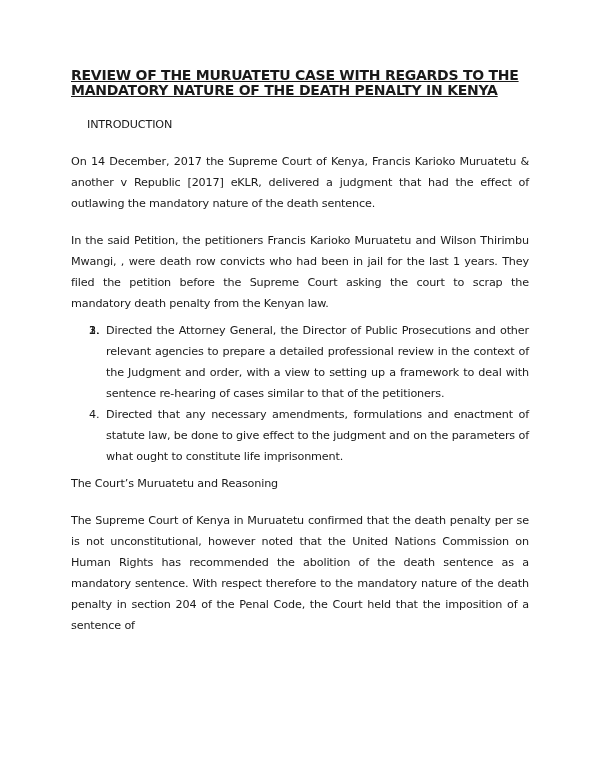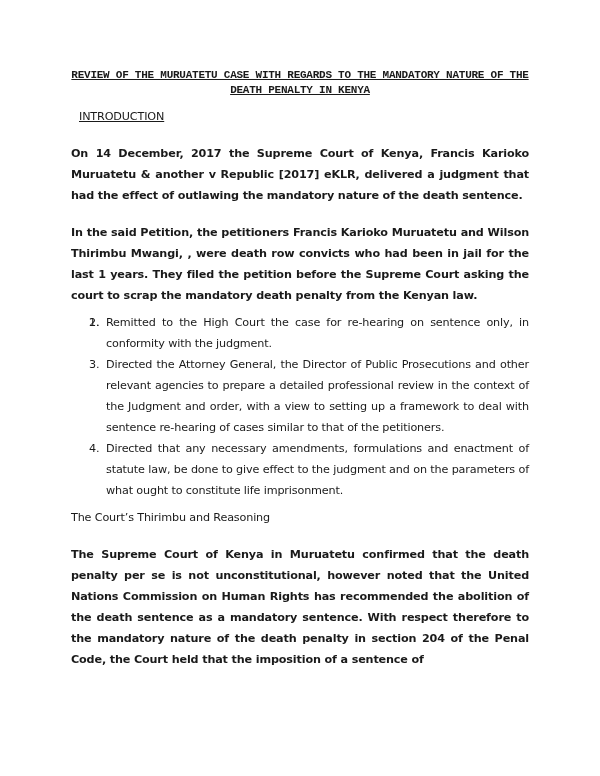--- a/index.html
+++ b/index.html
@@ -18,41 +18,37 @@
   .page {
     position: absolute;
     left: 71px;
     top: 68px;
     width: 458px;
     font-size: 11.2px;
     line-height: 21px;
     letter-spacing: -0.15px;
   }
   .title {
-    text-align: center;
     font-weight: bold;
     text-decoration: underline;
     line-height: 15px;
-    font-size: 11px;
+    font-size: 14px;
     letter-spacing: -0.25px;
     margin: 0 0 6px 0;
-    font-family: Liberation Mono, monospace;
   }
   .heading {
-    text-decoration: underline;
-    margin: 8px;
+    margin: 16px;
     line-height: 21px;
   }
   .subheading {
     margin: 0 0 6px 0;
   }
   p.body {
     margin: 16px 0 6px 0;
     text-align: justify;
-    font-weight: bold;
   }
   ol.findings {
     margin: 0 0 6px 0;
     padding-left: 35px;
     list-style: none;
     counter-reset: item;
   }
   ol.findings li {
     position: relative;
     text-align: justify;
@@ -74,28 +70,27 @@
 
   <p class="body">On 14 December, 2017 the Supreme Court of Kenya, Francis Karioko Muruatetu &amp; another v Republic [2017] eKLR, delivered a judgment that had the effect of outlawing the mandatory nature of the death sentence.</p>
   <p class="body">In the said Petition, the petitioners Francis Karioko Muruatetu and Wilson Thirimbu Mwangi, , were death row convicts who had been in jail for the last 1 years. They filed the petition before the Supreme Court asking the court to scrap the mandatory death penalty from the Kenyan law.</p>
 
   <ol class="findings">
     <li>
       <span class="num">1.</span>
     </li>
     <li>
       <span class="num">2.</span>
-      <span>Remitted to the High Court the case for re-hearing on sentence only, in conformity with the judgment.</span>
     </li>
     <li>
       <span class="num">3.</span>
       <span>Directed the Attorney General, the Director of Public Prosecutions and other relevant agencies to prepare a detailed professional review in the context of the Judgment and order, with a view to setting up a framework to deal with sentence re-hearing of cases similar to that of the petitioners.</span>
     </li>
     <li>
       <span class="num">4.</span>
       <span>Directed that any necessary amendments, formulations and enactment of statute law, be done to give effect to the judgment and on the parameters of what ought to constitute life imprisonment.</span>
     </li>
   </ol>
 
-  <div class="subheading">The Court’s Thirimbu and Reasoning</div>
+  <div class="subheading">The Court’s Muruatetu and Reasoning</div>
 
   <p class="body">The Supreme Court of Kenya in Muruatetu confirmed that the death penalty per se is not unconstitutional, however noted that the United Nations Commission on Human Rights has recommended the abolition of the death sentence as a mandatory sentence. With respect therefore to the mandatory nature of the death penalty in section 204 of the Penal Code, the Court held that the imposition of a sentence of</p>
 </div>
 
 </body></html>

